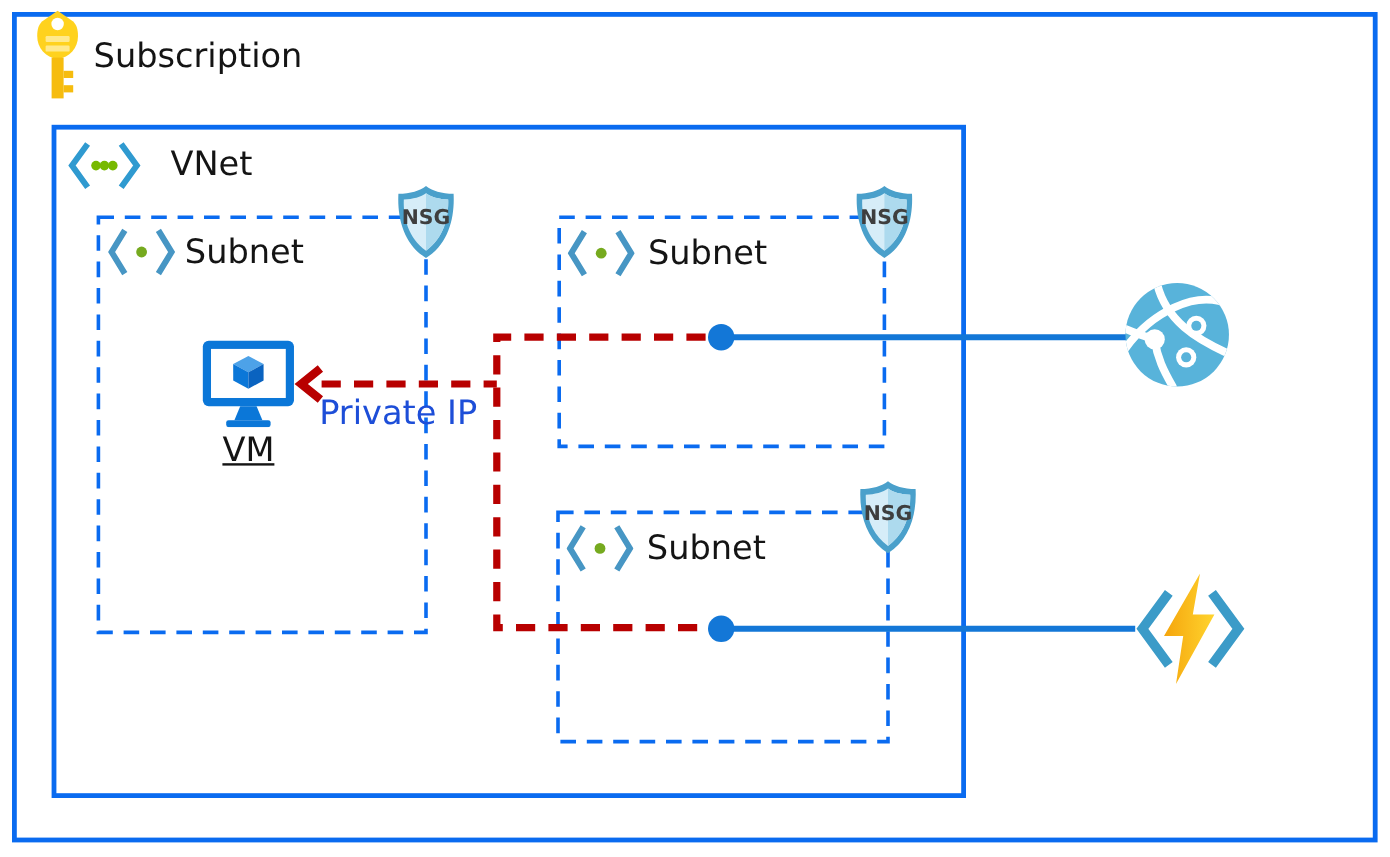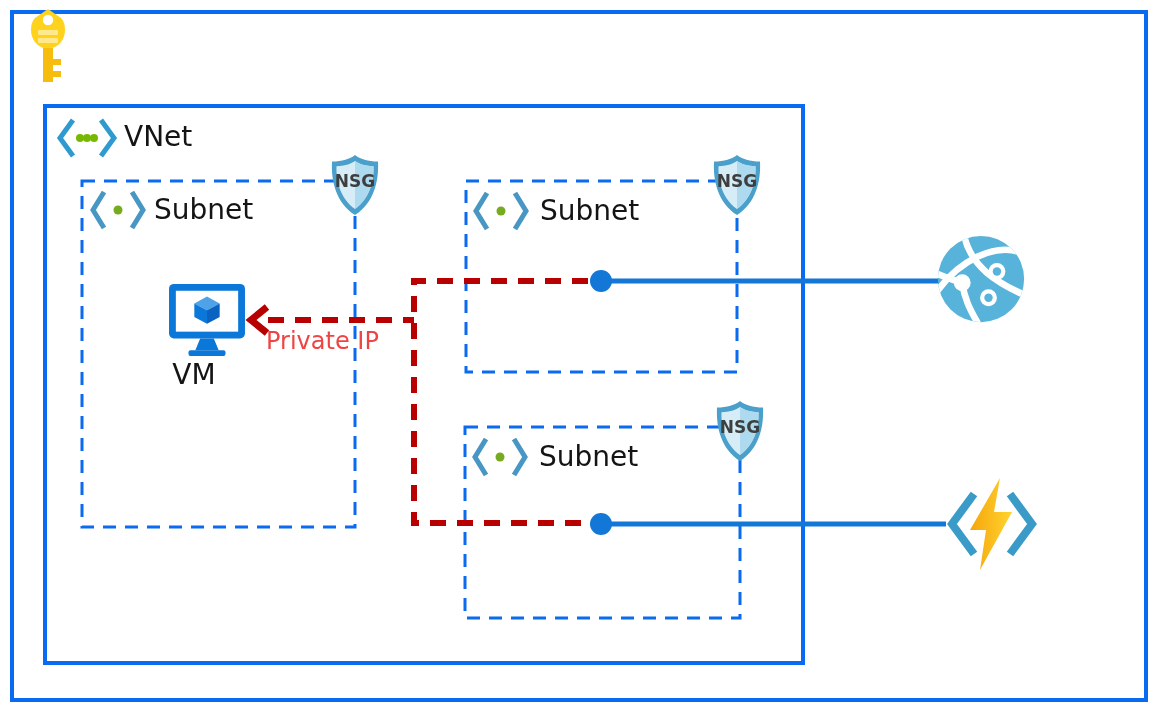--- a/index.html
+++ b/index.html
@@ -14,22 +14,22 @@
   .lbl{
     position:absolute;
     font-size:28px;
     color:#141414;
     white-space:nowrap;
     line-height:1.1;
   }
   .lbl-center{text-align:center;}
   #private-ip-label{
     position:absolute;
-    font-size:24px;
-    color:#ef4444;
+    font-size:28px;
+    color:#1d4ed8;
     white-space:nowrap;
   }
   svg{display:block;}
   #overlay{position:absolute;left:0;top:0;z-index:1;}
   .icon-layer{z-index:2;}
   .text-layer{z-index:3;}
 </style>
 </head>
 <body>
 
@@ -59,29 +59,30 @@
 
   <svg class="abs icon-layer" style="left:29px;top:8px;" width="38" height="78" viewBox="0 0 38 78">
     <path d="M19,1 L32,10 C35,13 36,17 36,22 C36,32 29,40 19,41 C9,40 2,32 2,22 C2,17 3,13 6,10 Z" fill="#ffd21e"></path>
     <rect x="14" y="40" width="10" height="34" fill="#f6bc0e"></rect>
     <rect x="24" y="51" width="8" height="6" fill="#f6bc0e"></rect>
     <rect x="24" y="63" width="8" height="6" fill="#f6bc0e"></rect>
     <circle cx="19" cy="12" r="5.2" fill="#ffffff"></circle>
     <rect x="9" y="22" width="20" height="5" rx="1" fill="#ffe98c"></rect>
     <rect x="9" y="30" width="20" height="5" rx="1" fill="#ffe98c"></rect>
   </svg>
+  <div class="lbl text-layer" style="left:78px;top:32px;">Subscription</div>
 
   <svg class="abs icon-layer" style="left:56px;top:117px;" width="62" height="42" viewBox="0 0 62 42">
     <polyline points="17,3 4,21 17,39" fill="none" stroke="#2f9ad0" stroke-width="5"></polyline>
     <polyline points="45,3 58,21 45,39" fill="none" stroke="#2f9ad0" stroke-width="5"></polyline>
     <circle cx="24" cy="21" r="4" fill="#77b900"></circle>
     <circle cx="31" cy="21" r="4" fill="#77b900"></circle>
     <circle cx="38" cy="21" r="4" fill="#77b900"></circle>
   </svg>
-  <div class="lbl text-layer" style="left:124px;top:122px;">VNet</div>
+  <div class="lbl text-layer" style="left:142px;top:122px;">VNet</div>
 
   <svg class="abs icon-layer" style="left:90px;top:190px;" width="56" height="40" viewBox="0 0 56 40">
     <polyline points="14,2 3,20 14,38" fill="none" stroke="#4796c4" stroke-width="5"></polyline>
     <polyline points="42,2 53,20 42,38" fill="none" stroke="#4796c4" stroke-width="5"></polyline>
     <circle cx="28" cy="20" r="4.5" fill="#76aa1f"></circle>
   </svg>
   <div class="lbl text-layer" style="left:154px;top:195px;">Subnet</div>
 
   <svg class="abs icon-layer" style="left:473px;top:191px;" width="56" height="40" viewBox="0 0 56 40">
     <polyline points="14,2 3,20 14,38" fill="none" stroke="#4796c4" stroke-width="5"></polyline>
@@ -135,21 +136,21 @@
 
   <svg class="abs icon-layer" style="left:166px;top:282px;" width="82" height="74" viewBox="0 0 84 76">
     <rect x="3" y="2" width="78" height="56" rx="5" fill="#0b77d8"></rect>
     <rect x="10" y="9" width="64" height="42" fill="#ffffff"></rect>
     <polygon points="42,15 55,22 42,29 29,22" fill="#4da2e8"></polygon>
     <polygon points="29,22 42,29 42,43 29,36" fill="#0b77d8"></polygon>
     <polygon points="55,22 42,29 42,43 55,36" fill="#0a63c0"></polygon>
     <polygon points="35,58 49,58 54,70 30,70" fill="#0b77d8"></polygon>
     <rect x="23" y="70" width="38" height="6" rx="2" fill="#0b77d8"></rect>
   </svg>
-  <div class="lbl lbl-center text-layer" style="left:153px;top:360px;width:82px;">VM</div>
+  <div class="lbl lbl-center text-layer" style="left:166px;top:360px;width:82px;text-decoration:underline;">VM</div>
 
   <div id="private-ip-label" class="text-layer" style="left:266px;top:327px;">Private IP</div>
 
   <svg class="abs icon-layer" style="left:936px;top:234px;" width="90" height="90" viewBox="0 0 96 96">
     <defs>
         <clipPath id="globeClip">
           <circle cx="48" cy="48" r="46"></circle>
         </clipPath>
       </defs>
     <circle cx="48" cy="48" r="46" fill="#58b3da"></circle>

